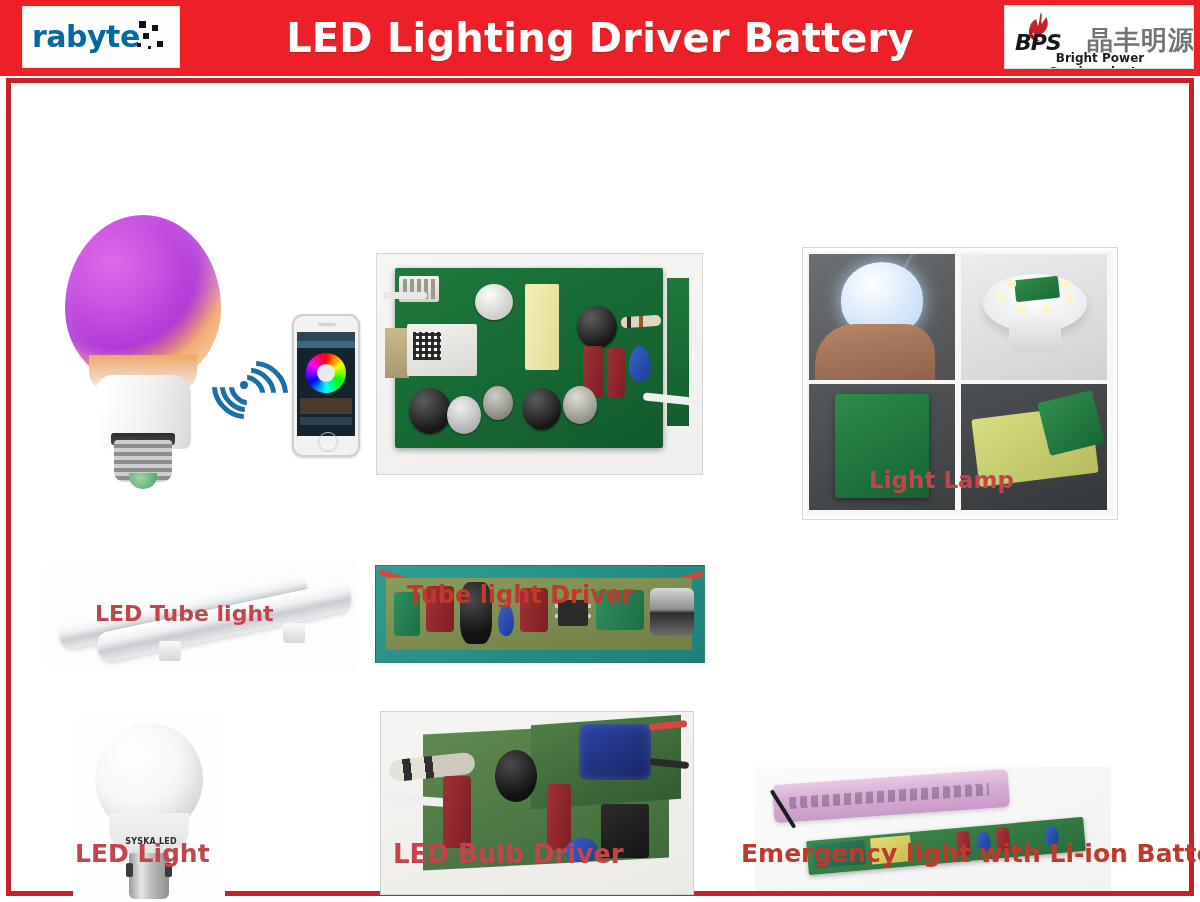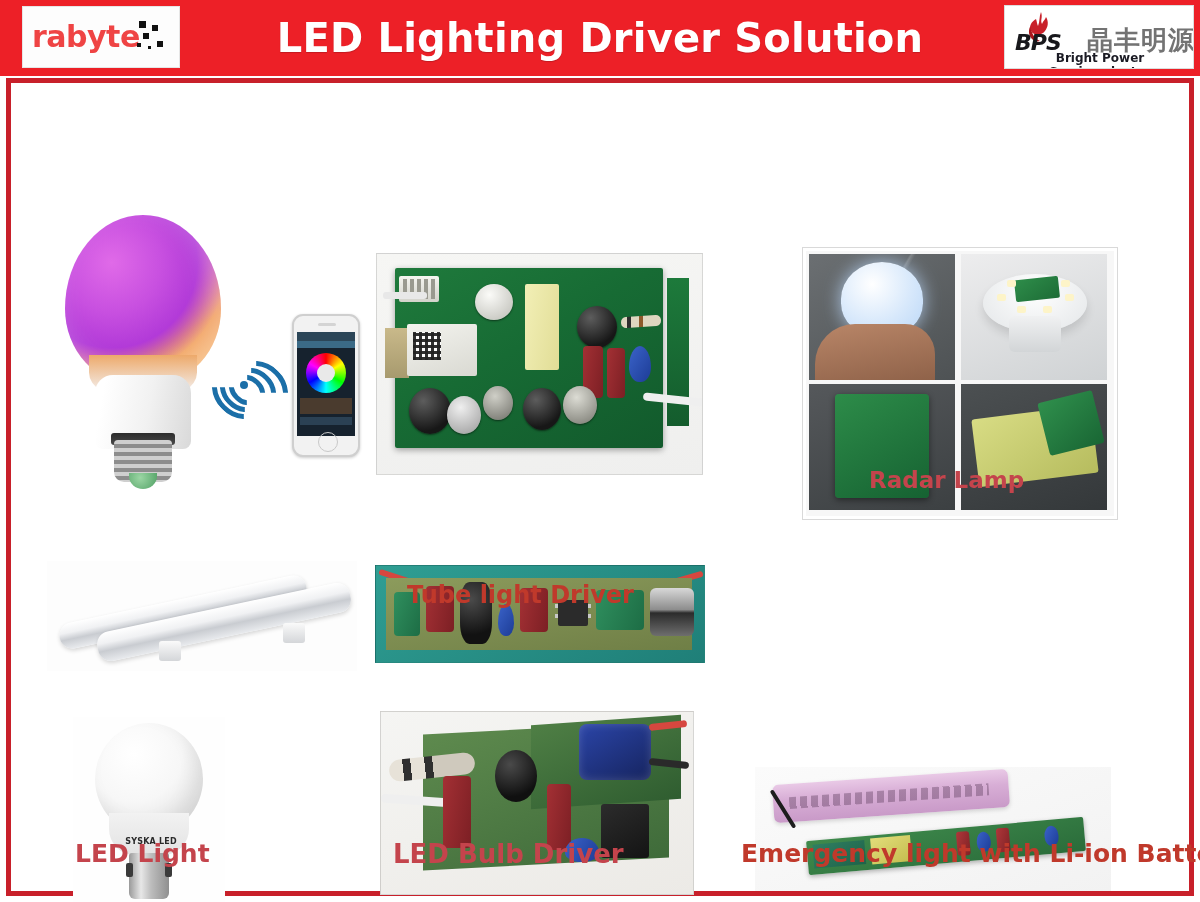--- a/index.html
+++ b/index.html
@@ -22,21 +22,21 @@
     box-sizing:border-box;
   }
   .logo-left{
     position:absolute;left:22px;top:6px;width:158px;height:62px;
     background:#fdfdfd;border:1px solid #e6e6e6;
     box-sizing:border-box;overflow:hidden;
   }
   .logo-left .word{
     position:absolute;left:9px;top:13px;
     font-family:"DejaVu Sans",sans-serif;
-    font-weight:700;font-size:30px;letter-spacing:-0.5px;color:#ef4444;
+    font-weight:700;font-size:30px;letter-spacing:-0.5px;color:#0369a1;
     line-height:34px;
   }
   .logo-left .dots{position:absolute;left:112px;top:12px;width:40px;height:36px;}
   .logo-left .dots i{position:absolute;background:#111;display:block;}
   .d1{left:4px;top:2px;width:7px;height:7px;}
   .d2{left:17px;top:6px;width:6px;height:6px;}
   .d3{left:8px;top:14px;width:6px;height:6px;}
   .d4{left:22px;top:22px;width:6px;height:6px;}
   .d5{left:2px;top:24px;width:4px;height:4px;}
   .d6{left:13px;top:27px;width:3px;height:3px;}
@@ -400,21 +400,21 @@
       <div class="dots">
         <i class="d1"></i>
           <i class="d2"></i>
           <i class="d3"></i>
           <i class="d4"></i>
           <i class="d5"></i>
           <i class="d6"></i>
       </div>
     </div>
 
-    <div class="title">LED Lighting Driver Solution</div>
+    <div class="title">LED Lighting Driver Battery</div>
 
     <div class="logo-right">
       <svg class="flame" viewBox="0 0 36 34">
         <path d="M18 1c2 6-1 8 1 12 1-3 3-4 4-7 3 5 2 10-1 14-4 5-11 5-14 0C5 16 9 10 13 8c1 3 1 5 2 7 2-5 1-9 3-14z" fill="#C8202A"></path>
         <path d="M7 16c-2 4-1 9 2 12 2 2 5 3 8 2-5-2-8-7-10-14z" fill="#A8161C"></path>
       </svg>
       <div class="bps">BPS</div>
       <div class="cn">晶丰明源</div>
       <div class="bps-sub">Bright Power Semiconductor</div>
     </div>
@@ -508,29 +508,30 @@
       </div>
       <div class="q q3">
         <div class="gb"></div>
       </div>
       <div class="q q4">
         <div class="yb"></div>
         <div class="gb2"></div>
       </div>
     </div>
 
-    <div class="cap" style="left:858px;top:384px;font-size:23px;">Radar Lamp</div>
+    <div class="cap" style="left:858px;top:384px;font-size:23px;">Light Lamp</div>
 
     <div class="tile tubes">
       <div class="tubebar tb1"></div>
       <div class="tubebar tb2"></div>
       <div class="tcap" style="left:112px;top:80px;"></div>
       <div class="tcap" style="left:236px;top:62px;"></div>
     </div>
 
+    <div class="cap" style="left:84px;top:518px;font-size:22px;">LED Tube light</div>
 
     <div class="tile tubedrv pcb">
       <div class="wire" style="left:2px;top:10px;width:48px;transform:rotate(18deg);"></div>
       <div class="wire" style="left:274px;top:12px;width:54px;transform:rotate(-16deg);"></div>
       <div class="board">
         <div class="grncap" style="left:8px;top:14px;width:26px;height:44px;"></div>
         <div class="redcap" style="left:40px;top:8px;width:28px;height:46px;border-radius:4px;"></div>
         <div class="blkcap" style="left:74px;top:4px;width:32px;height:62px;"></div>
         <div class="bluecap" style="left:112px;top:26px;width:16px;height:32px;"></div>
         <div class="redcap" style="left:134px;top:10px;width:28px;height:44px;border-radius:4px;"></div>

